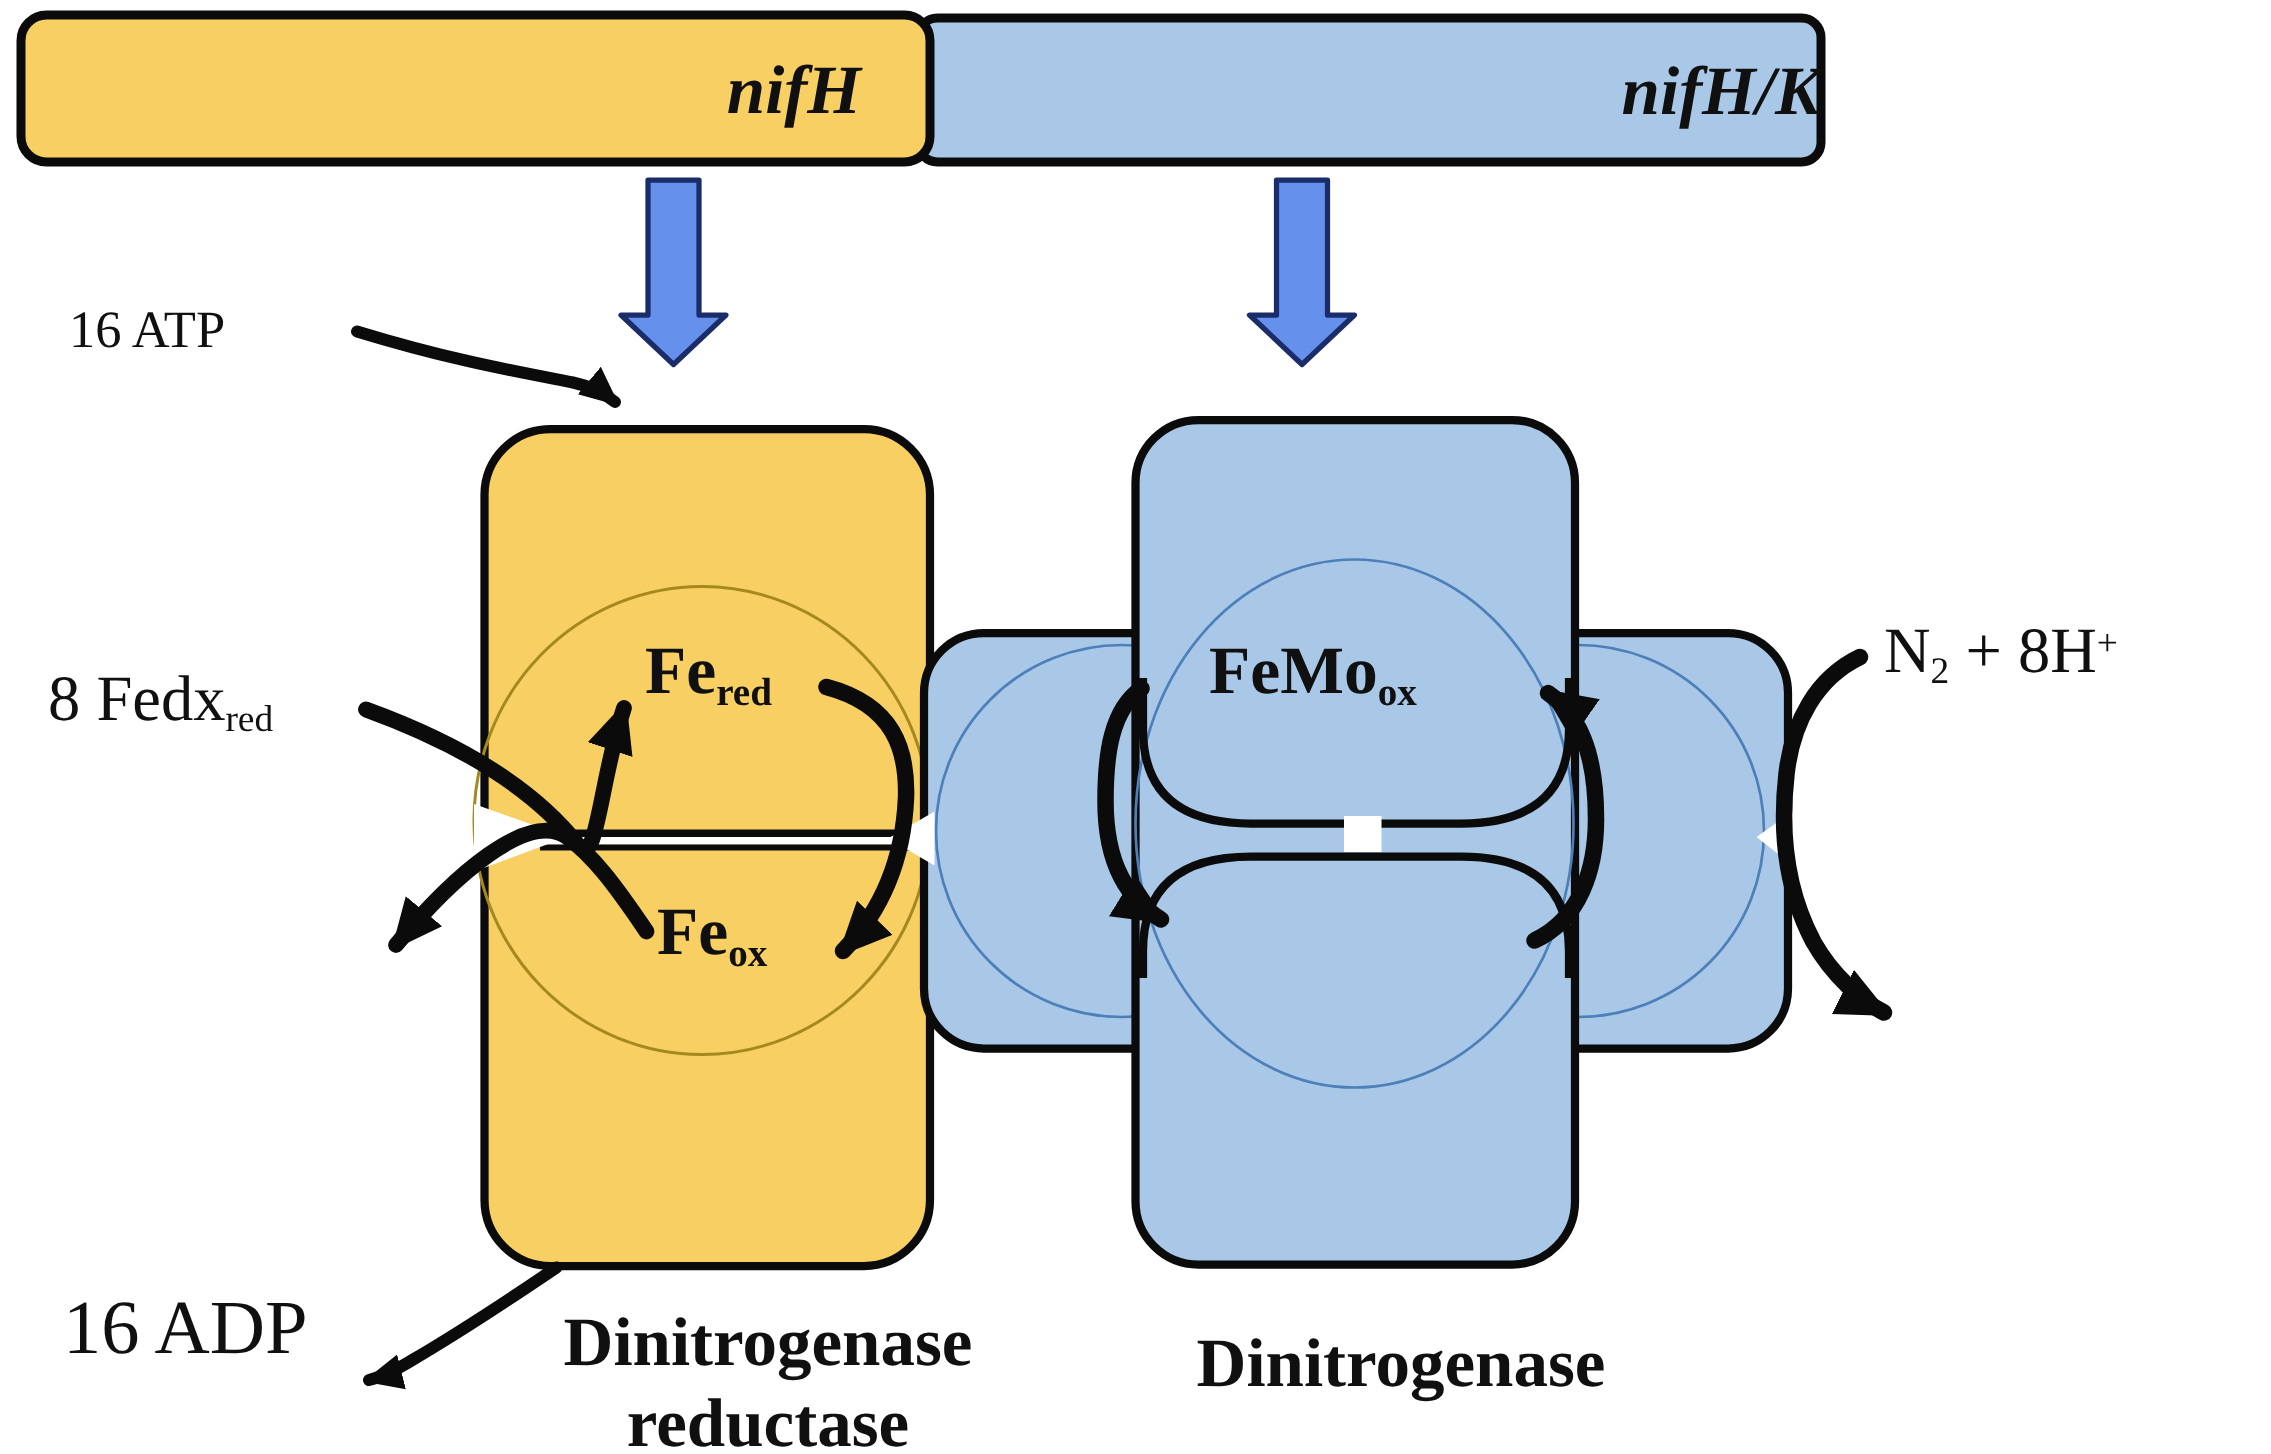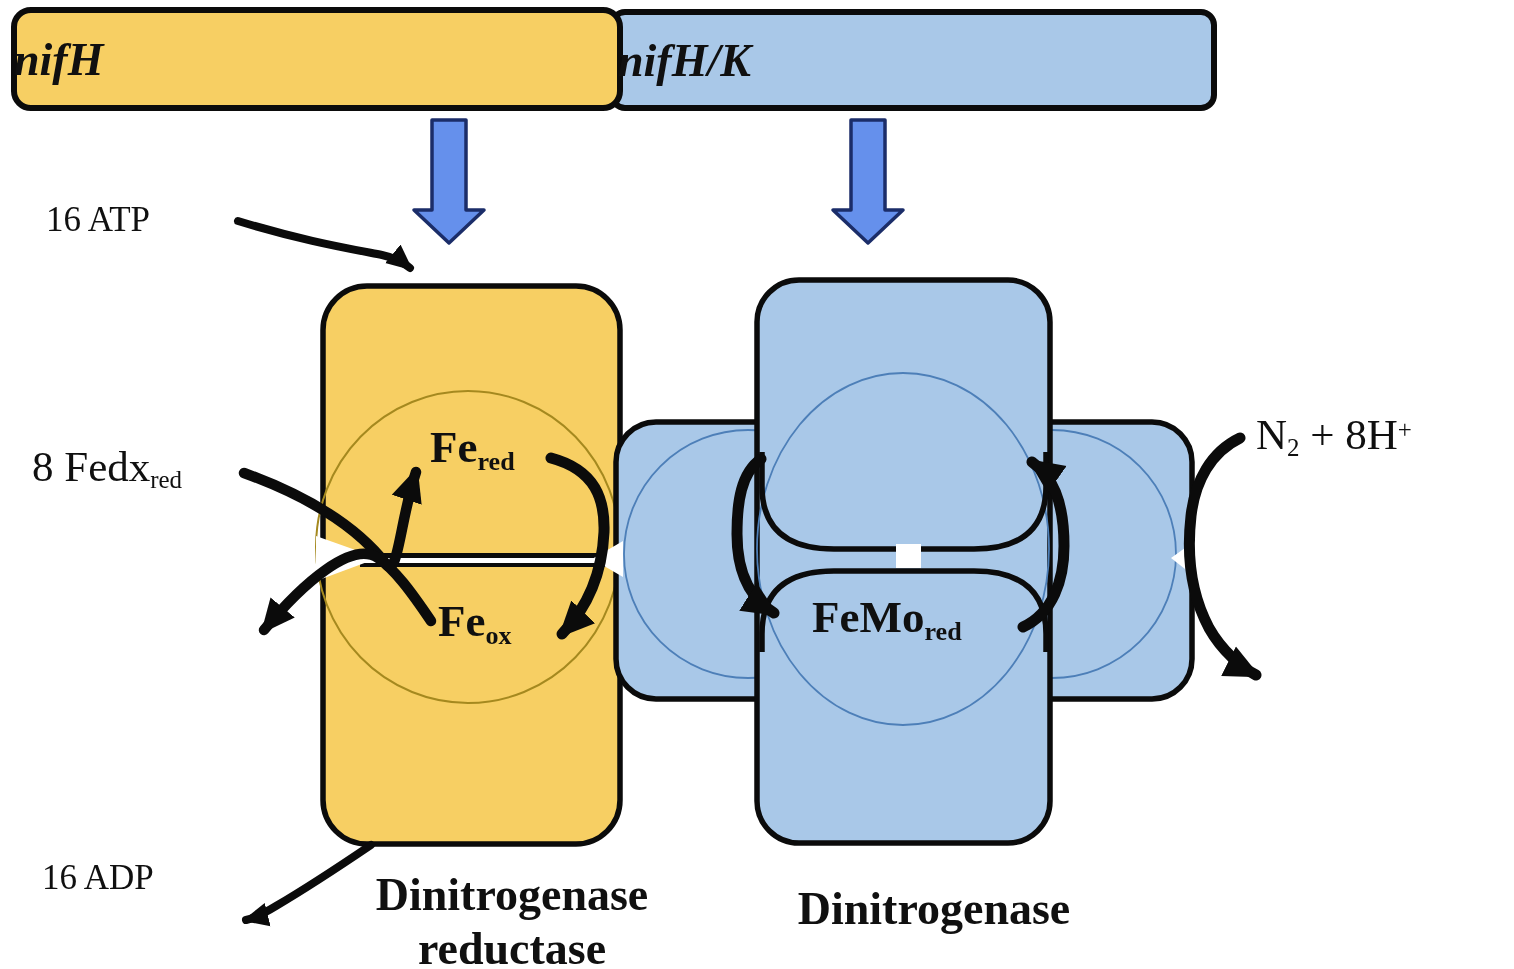--- a/index.html
+++ b/index.html
@@ -7,21 +7,21 @@
     position:relative;
     width:1514px;height:969px;
     background:#ffffff;
     font-family:"Liberation Serif","DejaVu Serif",serif;
     color:#101010;
     overflow:hidden;
   }
   #diagram-svg{position:absolute;left:0;top:0;width:1514px;height:969px;}
   .lbl{position:absolute;white-space:nowrap;line-height:1.05;}
   .gene-lbl{
-    position:absolute;display:flex;align-items:center;justify-content:flex-start;
+    position:absolute;display:flex;align-items:center;justify-content:flex-end;
     font-weight:bold;font-style:italic;font-size:46px;
   }
   .side-lbl{font-size:43px;}
   .state-lbl{font-size:45px;font-weight:bold;}
   .protein-lbl{
     position:absolute;text-align:center;font-weight:bold;font-size:46px;line-height:54px;
     white-space:nowrap;
   }
   .fsub{font-size:0.58em;vertical-align:-0.30em;}
   .fsup{font-size:0.58em;vertical-align:0.45em;}
@@ -93,36 +93,36 @@
 
   <div class="lbl side-lbl" style="left:46px;top:202px;font-size:35px;">
     <span>16 ATP</span>
   </div>
 
   <div class="lbl side-lbl" style="left:32px;top:444px;">
     <span>8 Fedx</span><span class="fsub">red</span>
   </div>
 
 
-  <div class="lbl side-lbl" style="left:42px;top:860px;font-size:35px;">
+  <div class="lbl side-lbl" style="left:42px;top:860px;font-size:51px;">
     <span>16 ADP</span>
   </div>
 
   <div class="lbl state-lbl" style="left:430px;top:424px;">
     <span>Fe</span><span class="fsub">red</span>
   </div>
 
   <div class="lbl state-lbl" style="left:438px;top:598px;">
     <span>Fe</span><span class="fsub">ox</span>
   </div>
 
+  <div class="lbl state-lbl" style="left:806px;top:424px;">
+    <span>FeMo</span><span class="fsub">ox</span>
+  </div>
 
-  <div class="lbl state-lbl" style="left:812px;top:594px;">
-    <span>FeMo</span><span class="fsub">red</span>
-  </div>
 
   <div class="lbl side-lbl" style="left:1256px;top:412px;">
     <span>N</span><span class="fsub">2</span><span> + 8H</span><span class="fsup">+</span>
   </div>
 
 
   <div class="protein-lbl" style="left:312px;top:868px;width:400px;">
     <div>Dinitrogenase</div>
     <div>reductase</div>
   </div>

